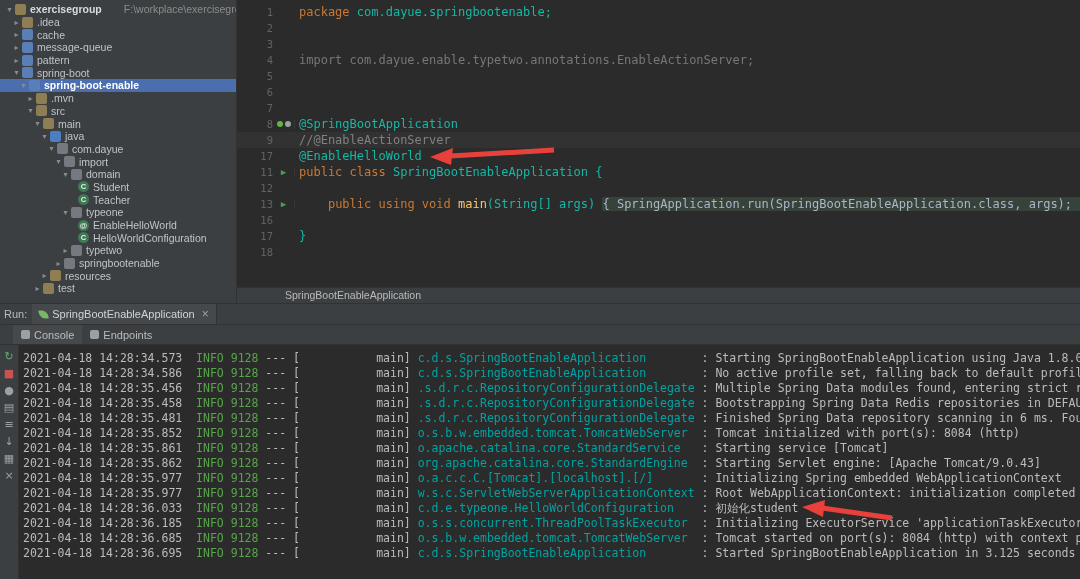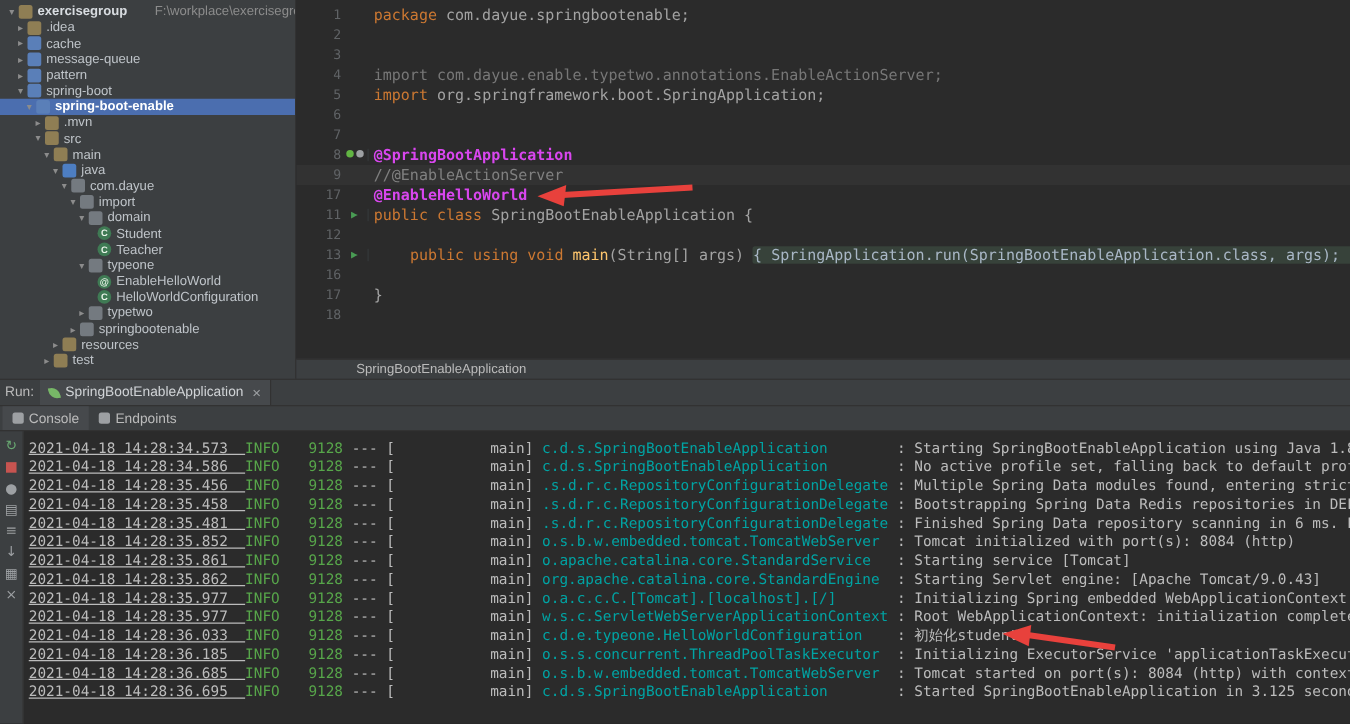--- a/index.html
+++ b/index.html
@@ -33,51 +33,51 @@
   .code-area { flex:1; overflow:hidden; padding-top:4px; }
   .code-line { height:16px; display:flex; align-items:center;
                font-family:"DejaVu Sans Mono",monospace; font-size:12px; white-space:pre; }
   .code-line.caret-line { background:#323232; }
   .lnum { width:36px; flex:none; text-align:right; color:#606366; font-size:10.5px; }
   .lgut { width:22px; flex:none; text-align:center; font-size:9px; border-right:1px solid #35383a; }
   .g-run { color:#499c54; }
   .bean-dot { display:inline-block; width:6px; height:6px; border-radius:50%; margin:0 1px; }
   .bean-dot.b1 { background:#62b543; } .bean-dot.b2 { background:#9da0a3; }
   .lcode { padding-left:4px; }
-  .c-kw  { color:#cc7832; } .c-pl { color:#a3a3a3; } .c-ann { color:#d946ef;font-weight:bold; }
+  .c-kw  { color:#cc7832; } .c-pl { color:#14b8a6; } .c-ann { color:#14b8a6; }
   .c-cm  { color:#808080; } .c-gy { color:#777777; } .c-mth { color:#ffc66d; }
   .c-fold{ color:#a9b7c6; background:#37423a; border-radius:2px; }
   .breadcrumb { height:16px; flex:none; background:#3c3f41; border-top:1px solid #323232;
                 color:#bbbbbb; font-size:10.5px; line-height:15px; padding-left:48px; }
 
   
   .run-panel { flex:1; min-height:0; display:flex; flex-direction:column; }
   .run-header { height:20px; flex:none; background:#3c3f41; display:flex; align-items:center;
                 font-size:11px; color:#bbbbbb; }
   .run-label { padding:0 5px 0 4px; }
   .run-tab { display:flex; align-items:center; gap:4px; background:#46494c; height:100%;
              padding:0 7px; border-right:1px solid #323232; color:#d0d3d6; cursor:default; }
   .leaf { width:9px; height:9px; background:#77b767; border-radius:0 80% 0 80%;
           transform:rotate(-10deg); display:inline-block; }
   .tab-close { color:#9da0a3; margin-left:3px; font-size:12px; line-height:10px; cursor:pointer; }
   .tabs-row { height:20px; flex:none; background:#3c3f41; border-top:1px solid #323232;
-              display:flex; align-items:center; font-size:11px; color:#bbbbbb; padding-left:2px; }
+              display:flex; align-items:center; font-size:11px; color:#bbbbbb; padding-left:13px; }
   .tab { display:flex; align-items:center; gap:4px; padding:0 8px; height:100%; cursor:default; }
   .tab-active { background:#46494c; }
   .mini-icon { width:9px; height:9px; background:#9da0a3; border-radius:2px; display:inline-block; }
   .run-body { flex:1; min-height:0; display:flex; background:#2b2b2b; border-top:1px solid #323232; }
   .run-toolbar { width:19px; flex:none; background:#3c3f41; border-right:1px solid #323232;
                  display:flex; flex-direction:column; align-items:center; padding-top:6px; gap:5px; }
   .tb-icon { font-size:11px; line-height:12px; color:#9da0a3; cursor:pointer;
              font-family:"DejaVu Sans",sans-serif; }
   .log-area { flex:1; min-width:0; overflow:hidden; padding:6px 0 0 4px;
               font-family:"DejaVu Sans Mono",monospace; font-size:11.5px; line-height:15px;
               white-space:pre; }
   .log-line { height:15px; }
-  .lg-ts { color:#bcbcbc;text-decoration:underline; } .lg-lvl { color:#57a64a; } .lg-pid { color:#57a64a;margin-left:16px; }
+  .lg-ts { color:#bcbcbc; } .lg-lvl { color:#57a64a; } .lg-pid { color:#57a64a; }
   .lg-pl { color:#bcbcbc; } .lg-logger { color:#00a3a3; } .lg-msg { color:#bcbcbc; }
 
   
   .arrow { position:absolute; pointer-events:none; }
   #arrowEditor  { left:428px; top:144px; }
   #arrowConsole { left:800px; top:496px; }
 </style>
 </head>
 <body>
 
@@ -201,21 +201,21 @@
           <span class="ticon ticon-folder"></span>
           <span class="tlabel">test</span>
         </div>
       </div>
     <div class="editor-col">
       <div class="code-area" id="editorCode">
           <div class="code-line"><span class="lnum">1</span><span class="lgut"></span><span class="lcode"><span class="c-kw">package </span><span class="c-pl">com.dayue.springbootenable;</span></span></div>
           <div class="code-line"><span class="lnum">2</span><span class="lgut"></span><span class="lcode"></span></div>
           <div class="code-line"><span class="lnum">3</span><span class="lgut"></span></div>
           <div class="code-line"><span class="lnum">4</span><span class="lgut"></span><span class="lcode"><span class="c-gy">import com.dayue.enable.typetwo.annotations.EnableActionServer;</span></span></div>
-          <div class="code-line"><span class="lnum">5</span><span class="lgut"></span><span class="lcode"><span class="c-kw">import </span><span class="c-pl">org.springframework.boot.SpringApplication;</span></span></div>
+          <div class="code-line"><span class="lnum">5</span><span class="lgut"></span></div>
           <div class="code-line"><span class="lnum">6</span><span class="lgut"></span></div>
           <div class="code-line"><span class="lnum">7</span><span class="lgut"></span><span class="lcode"></span></div>
           <div class="code-line"><span class="lnum">8</span><span class="lgut"><span class="bean-dot b1"></span><span class="bean-dot b2"></span></span><span class="lcode"><span class="c-ann">@SpringBootApplication</span></span></div>
           <div class="code-line caret-line"><span class="lnum">9</span><span class="lgut"></span><span class="lcode"><span class="c-cm">//@EnableActionServer</span></span></div>
           <div class="code-line"><span class="lnum">17</span><span class="lgut"></span><span class="lcode"><span class="c-ann">@EnableHelloWorld</span></span></div>
           <div class="code-line"><span class="lnum">11</span><span class="lgut g-run">▶</span><span class="lcode"><span class="c-kw">public class </span><span class="c-pl">SpringBootEnableApplication </span><span class="c-pl">{</span></span></div>
           <div class="code-line"><span class="lnum">12</span><span class="lgut"></span><span class="lcode"></span></div>
           <div class="code-line"><span class="lnum">13</span><span class="lgut g-run">▶</span><span class="lcode"><span class="c-pl">    </span><span class="c-kw">public using void </span><span class="c-mth">main</span><span class="c-pl">(String[] args) </span><span class="c-fold">{ SpringApplication.run(SpringBootEnableApplication.class, args); }</span></span></div>
           <div class="code-line"><span class="lnum">16</span><span class="lgut"></span><span class="lcode"></span></div>
           <div class="code-line"><span class="lnum">17</span><span class="lgut"></span><span class="lcode"><span class="c-pl">}</span></span></div>

